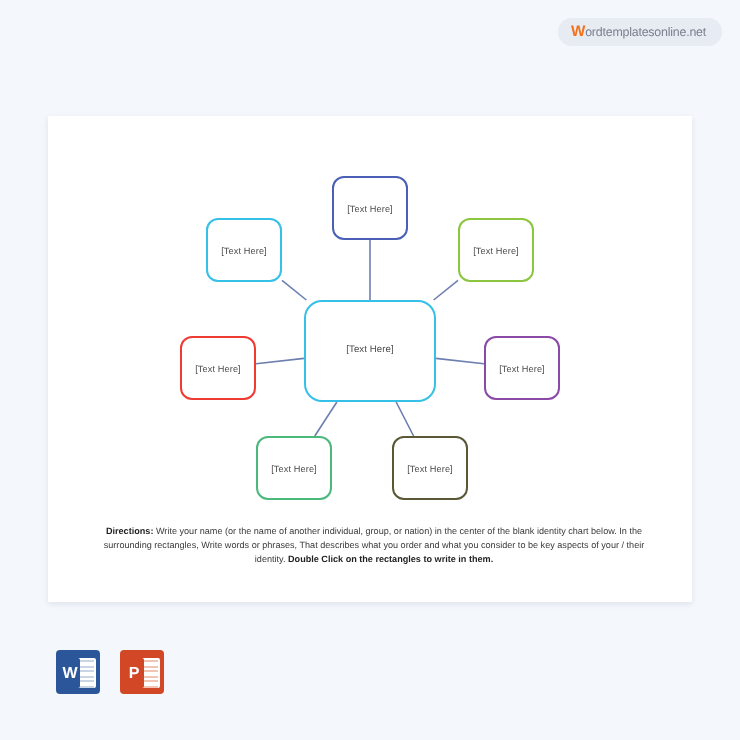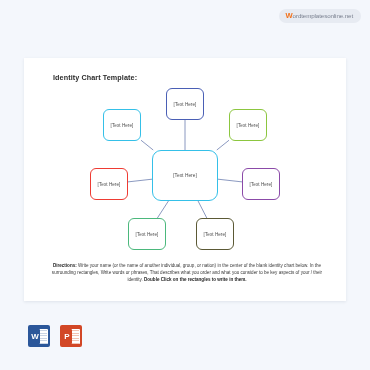--- a/index.html
+++ b/index.html
@@ -156,21 +156,20 @@
 </style>
 </head>
 <body>
 
 <div class="watermark">
   <span class="wm-w">W</span><span>ordtemplatesonline.net</span>
 </div>
 
 <div class="page-card">
 
-  <div class="doc-title">Identity Chart Template:</div>
 
   <div class="diagram">
     <svg width="322" height="176">
       <g id="connectors" stroke-width="0.8" fill="none">
           <line x1="161" y1="64" x2="161" y2="34" stroke="#6d7fb0"></line>
           <line x1="129.1881188118812" y1="64" x2="117" y2="54.230158730158735" stroke="#6d7fb0"></line>
           <line x1="192.8118811881188" y1="64" x2="205" y2="54.230158730158735" stroke="#6d7fb0"></line>
           <line x1="128" y1="93.1907894736842" x2="104" y2="95.875" stroke="#6d7fb0"></line>
           <line x1="194" y1="93.1907894736842" x2="218" y2="95.875" stroke="#6d7fb0"></line>
           <line x1="144.43589743589743" y1="115" x2="133.39316239316238" y2="132" stroke="#6d7fb0"></line>

